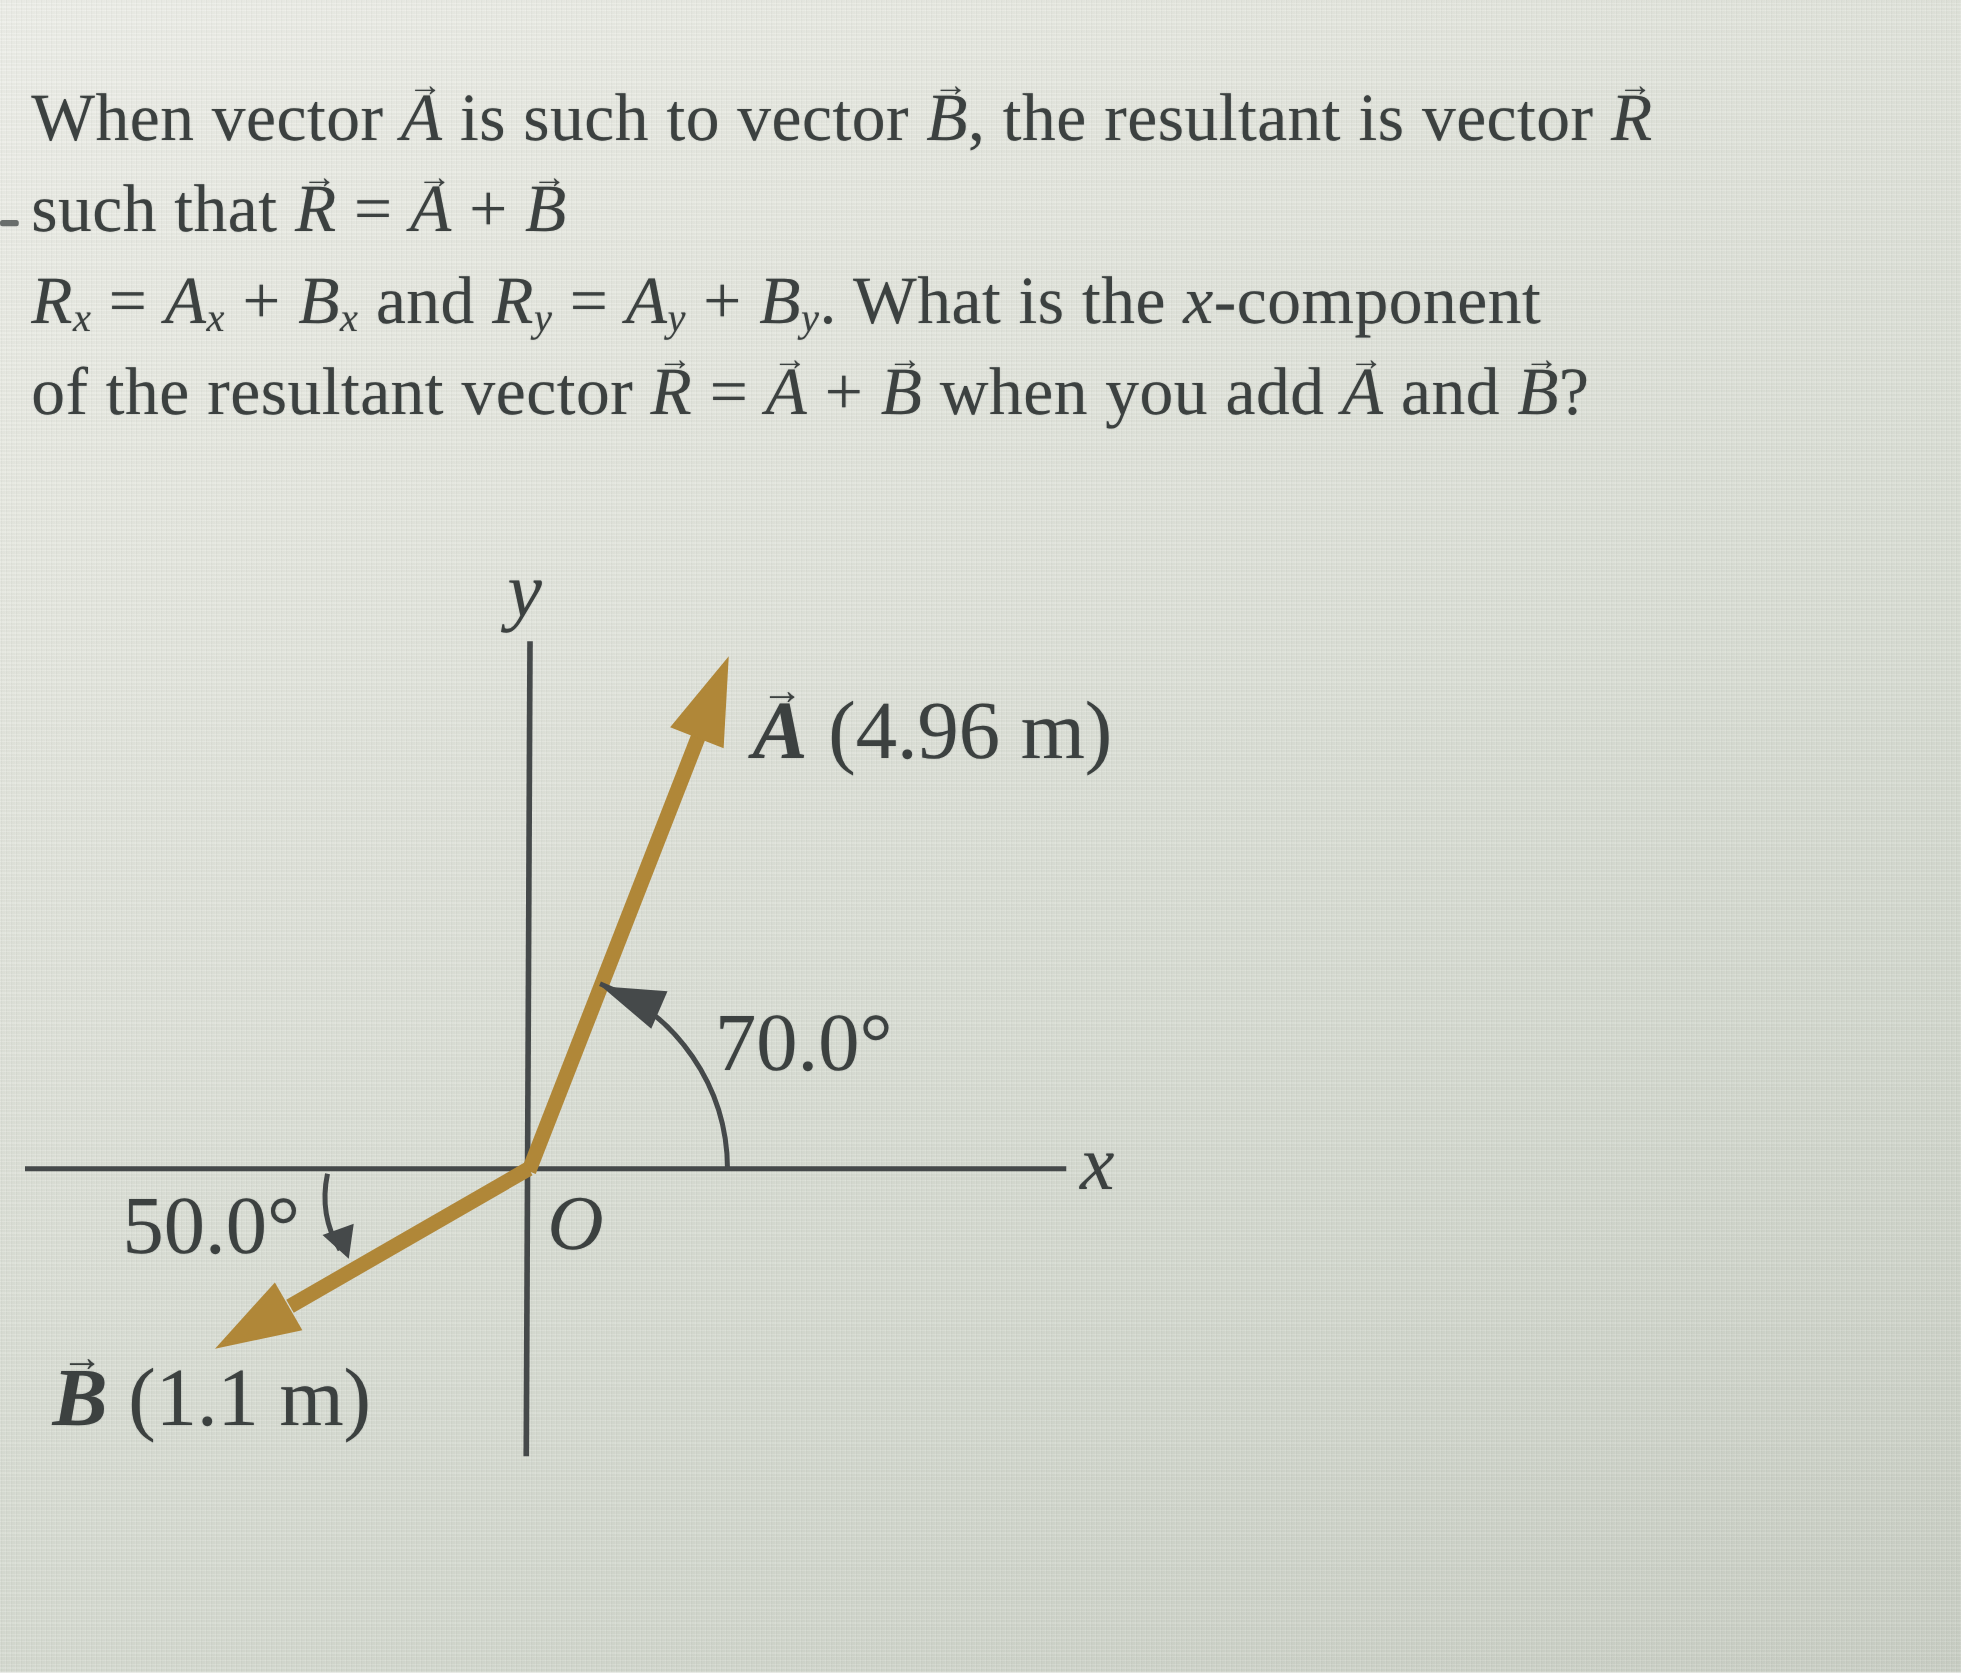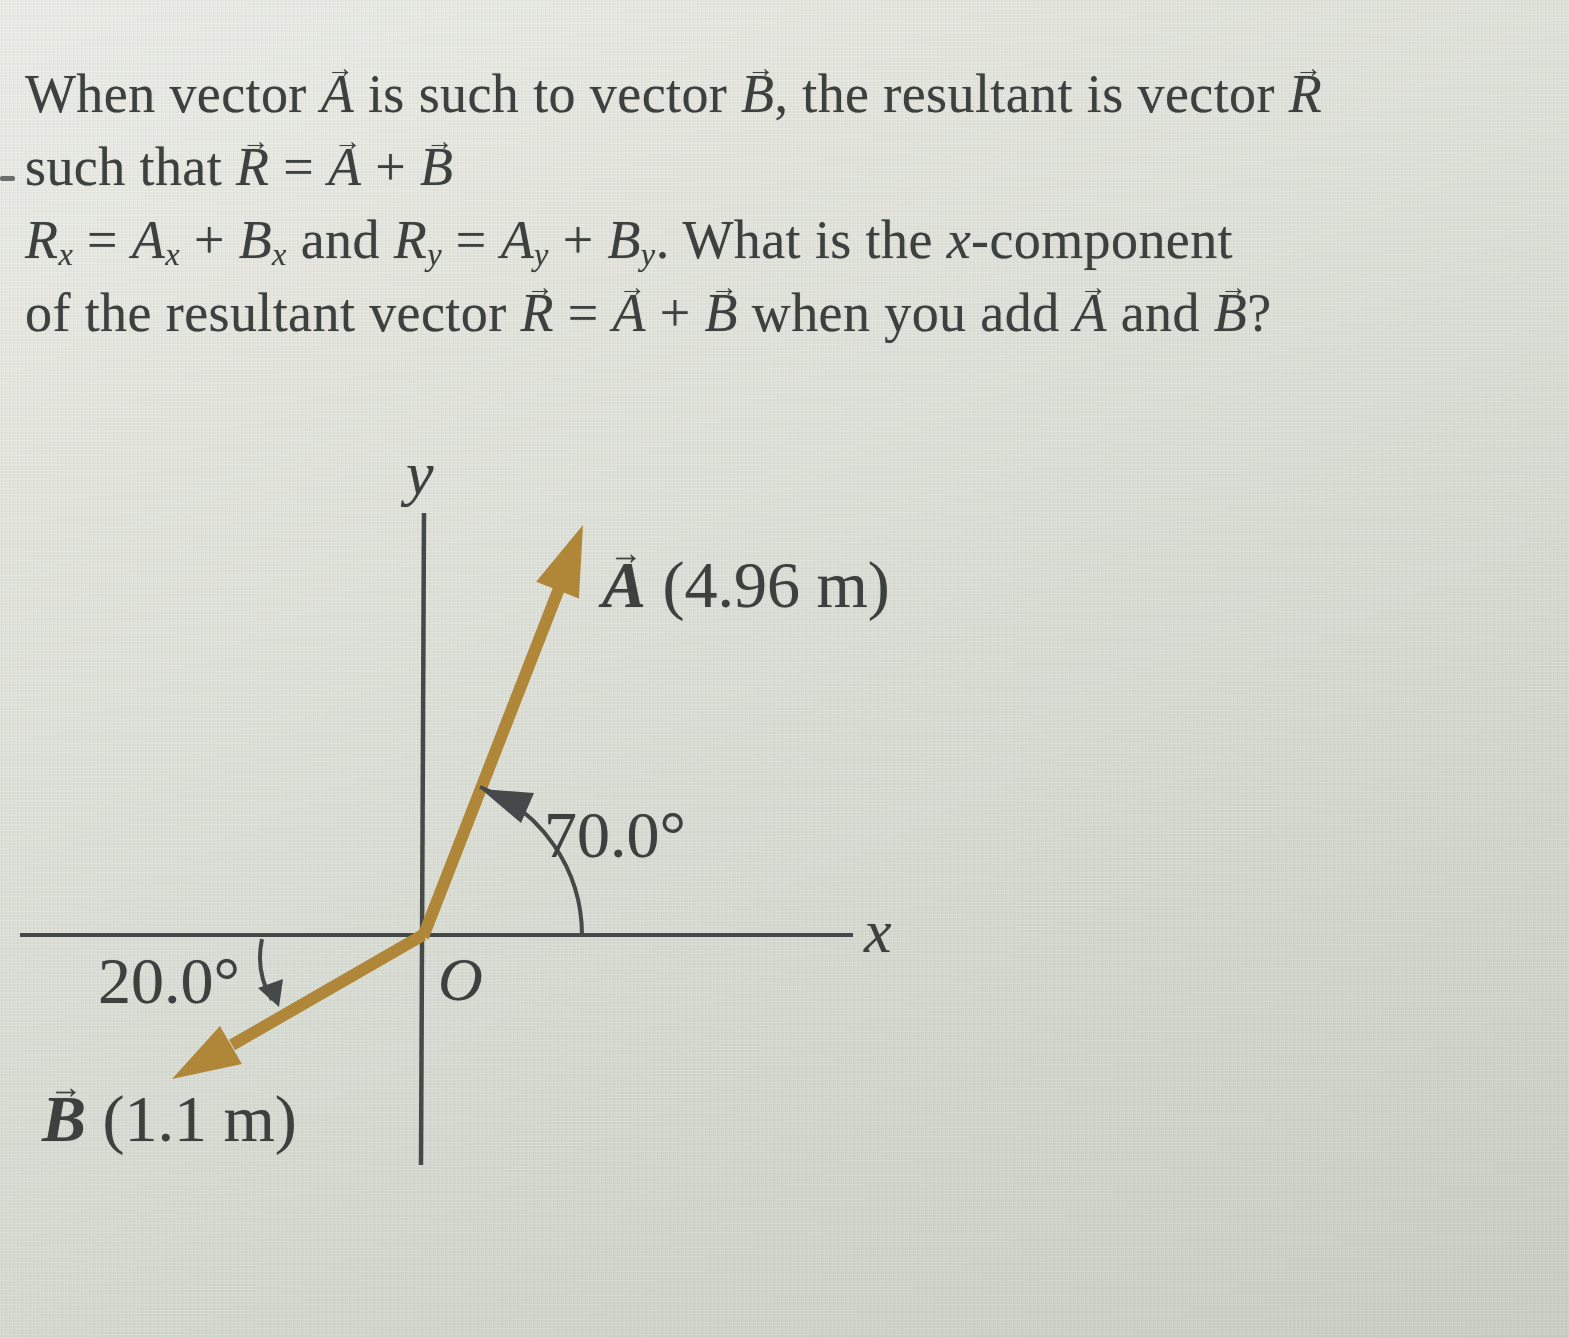--- a/index.html
+++ b/index.html
@@ -37,21 +37,21 @@
   .dlabel{
     position:absolute;line-height:1;white-space:nowrap;
     color:#3c4140;text-shadow:0 0 1px rgba(60,66,64,.4);
   }
   .dlabel .vletter{font-weight:bold;}
   .lbl-y{left:406px;top:442px;font-size:62px;font-style:italic;}
   .lbl-x{left:864px;top:900px;font-size:62px;font-style:italic;}
   .lbl-o{left:438px;top:948px;font-size:62px;font-style:italic;}
   .lbl-a{left:602px;top:552px;font-size:66px;}
   .lbl-b{left:42px;top:1086px;font-size:66px;}
-  .lbl-a70{left:544px;top:802px;font-size:66px;}
+  .lbl-a70{left:572px;top:802px;font-size:66px;}
   .lbl-b30{left:98px;top:948px;font-size:66px;}
 </style>
 </head>
 <body>
 
 <div class="texture"></div>
 
 <div class="edge-dash"></div>
 
 <div class="question">
@@ -78,13 +78,13 @@
   <path d="M 262 939 Q 255 972 272 1000" fill="none" stroke-width="4" stroke="#45494a"></path>
   <polygon points="279,1007 283,979 258,988" fill="#45494a"></polygon>
 </svg>
 
 <div class="dlabel lbl-y">y</div>
 <div class="dlabel lbl-x">x</div>
 <div class="dlabel lbl-o">O</div>
 <div class="dlabel lbl-a"><span class="vec"><span class="vletter">A</span><span class="varrow">→</span></span><span> (4.96 m)</span></div>
 <div class="dlabel lbl-b"><span class="vec"><span class="vletter">B</span><span class="varrow">→</span></span><span> (1.1 m)</span></div>
 <div class="dlabel lbl-a70">70.0°</div>
-<div class="dlabel lbl-b30">20.0°</div>
+<div class="dlabel lbl-b30">50.0°</div>
 
 </body></html>

